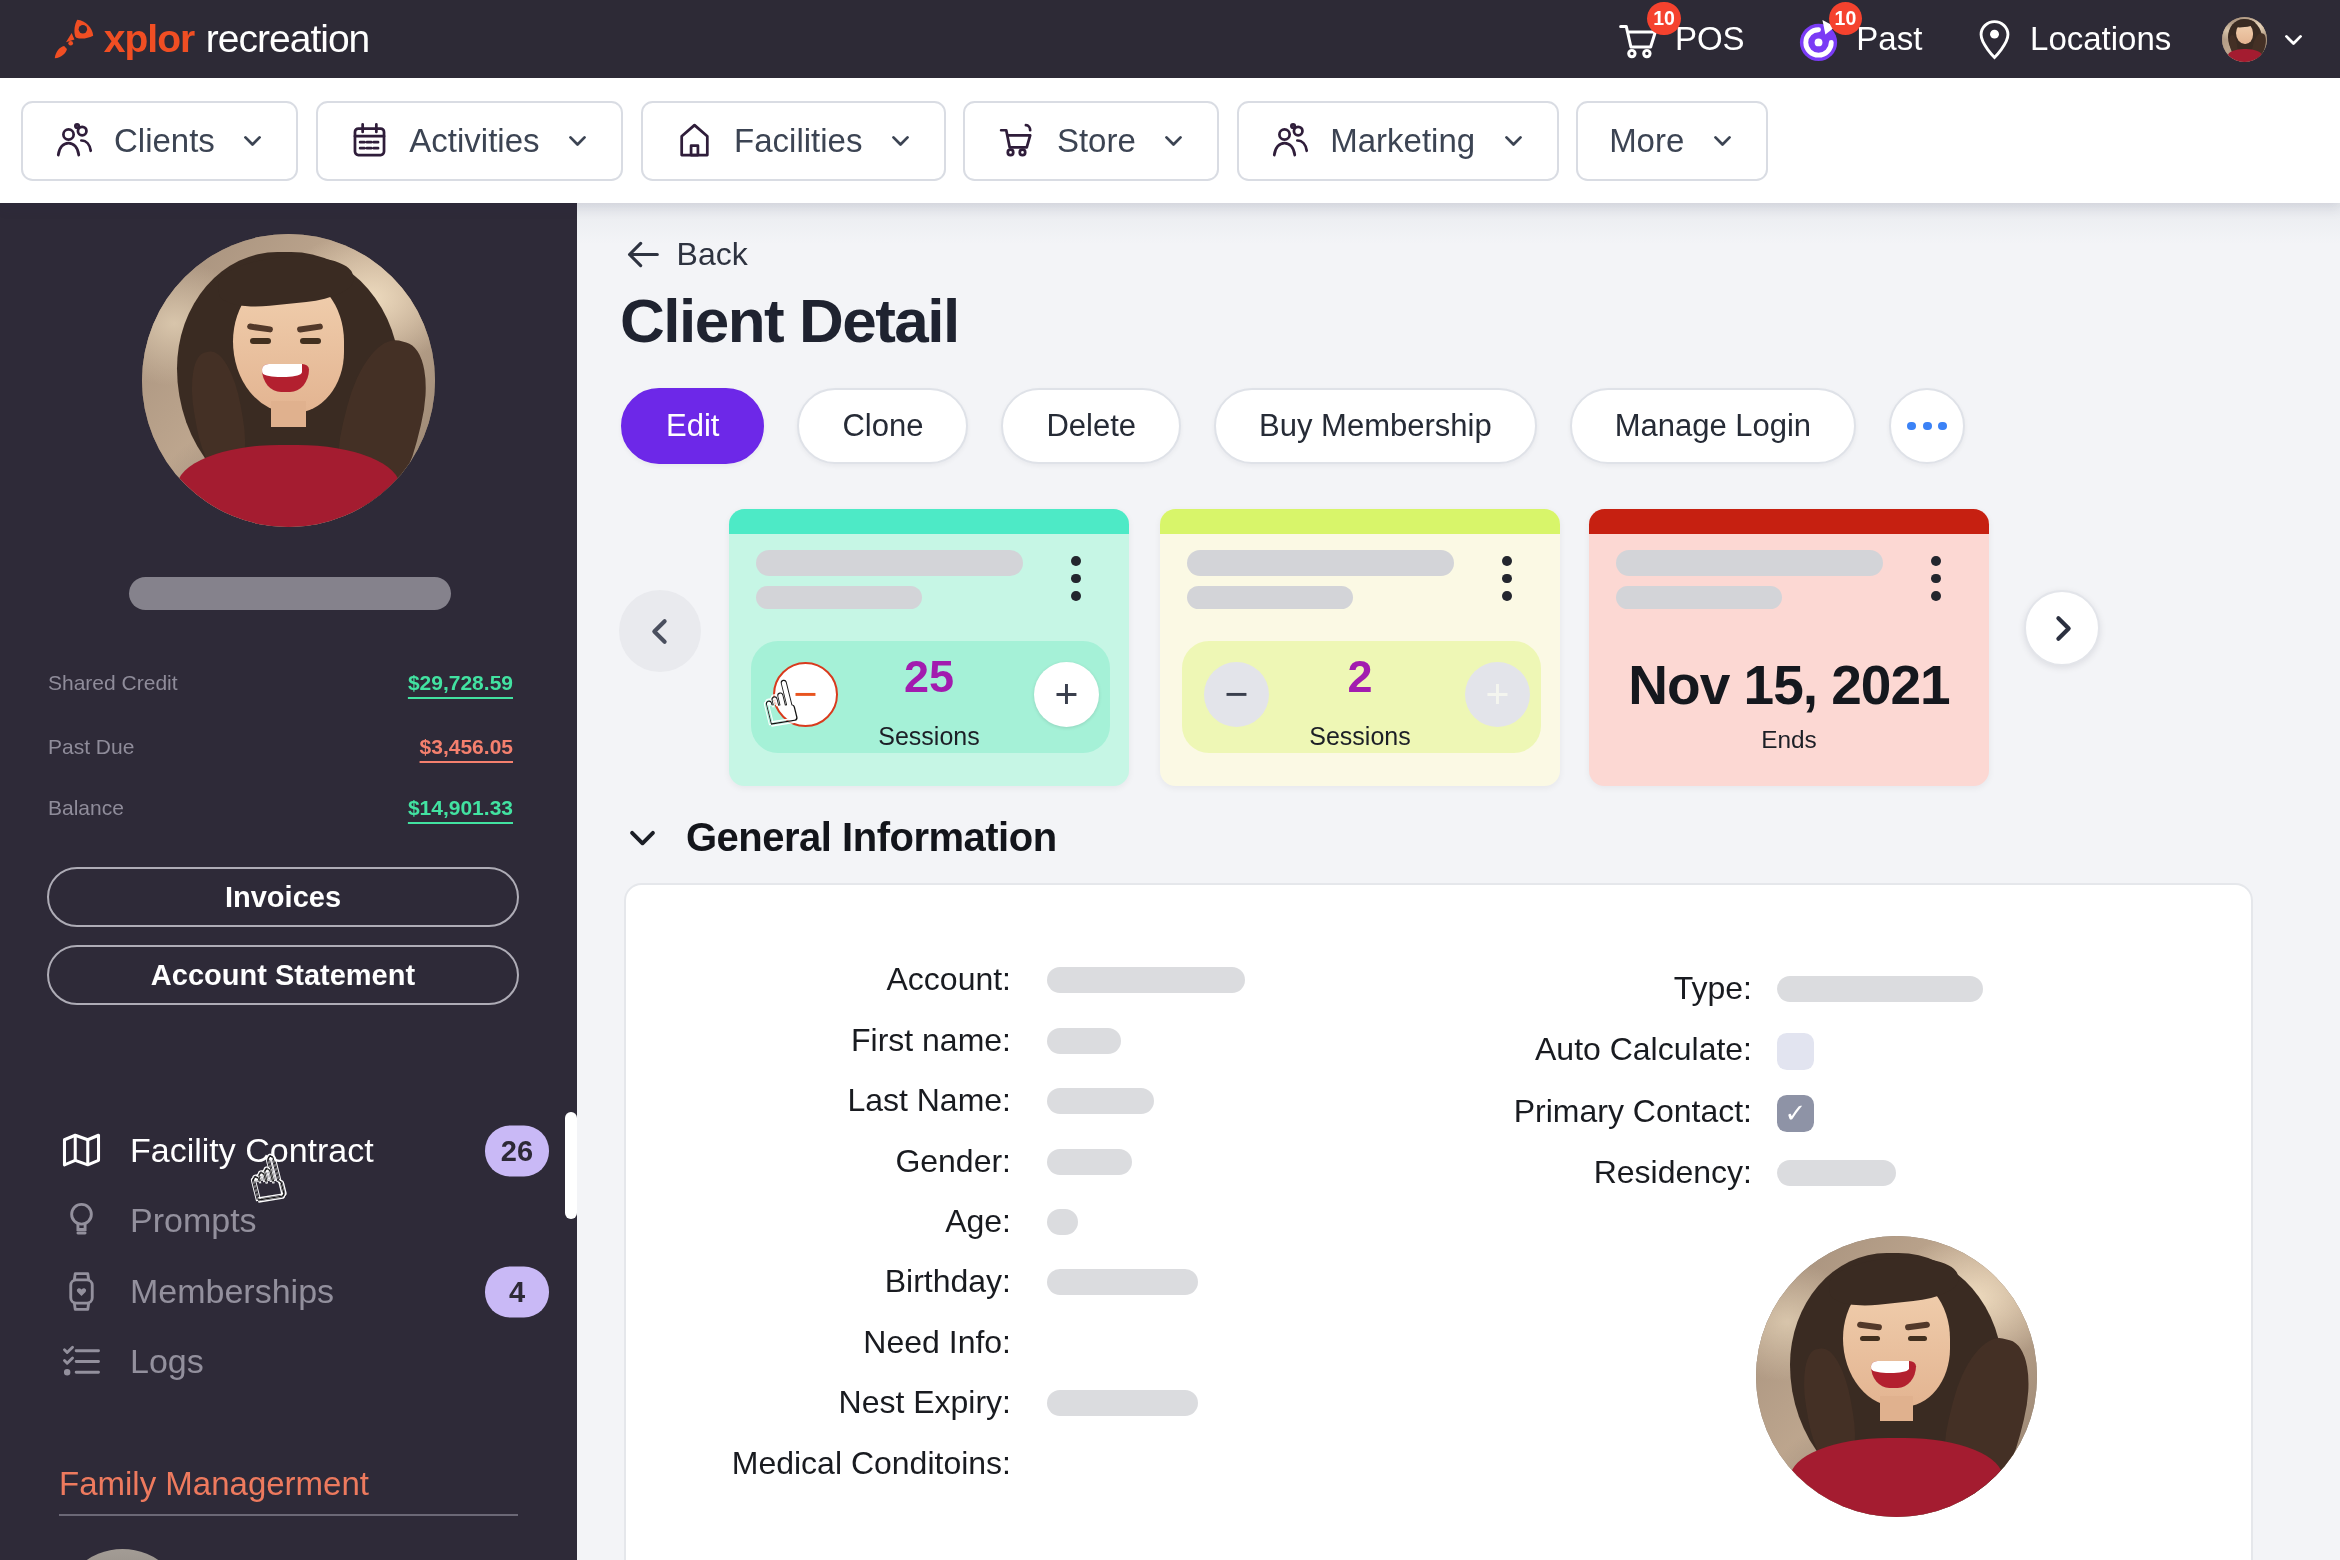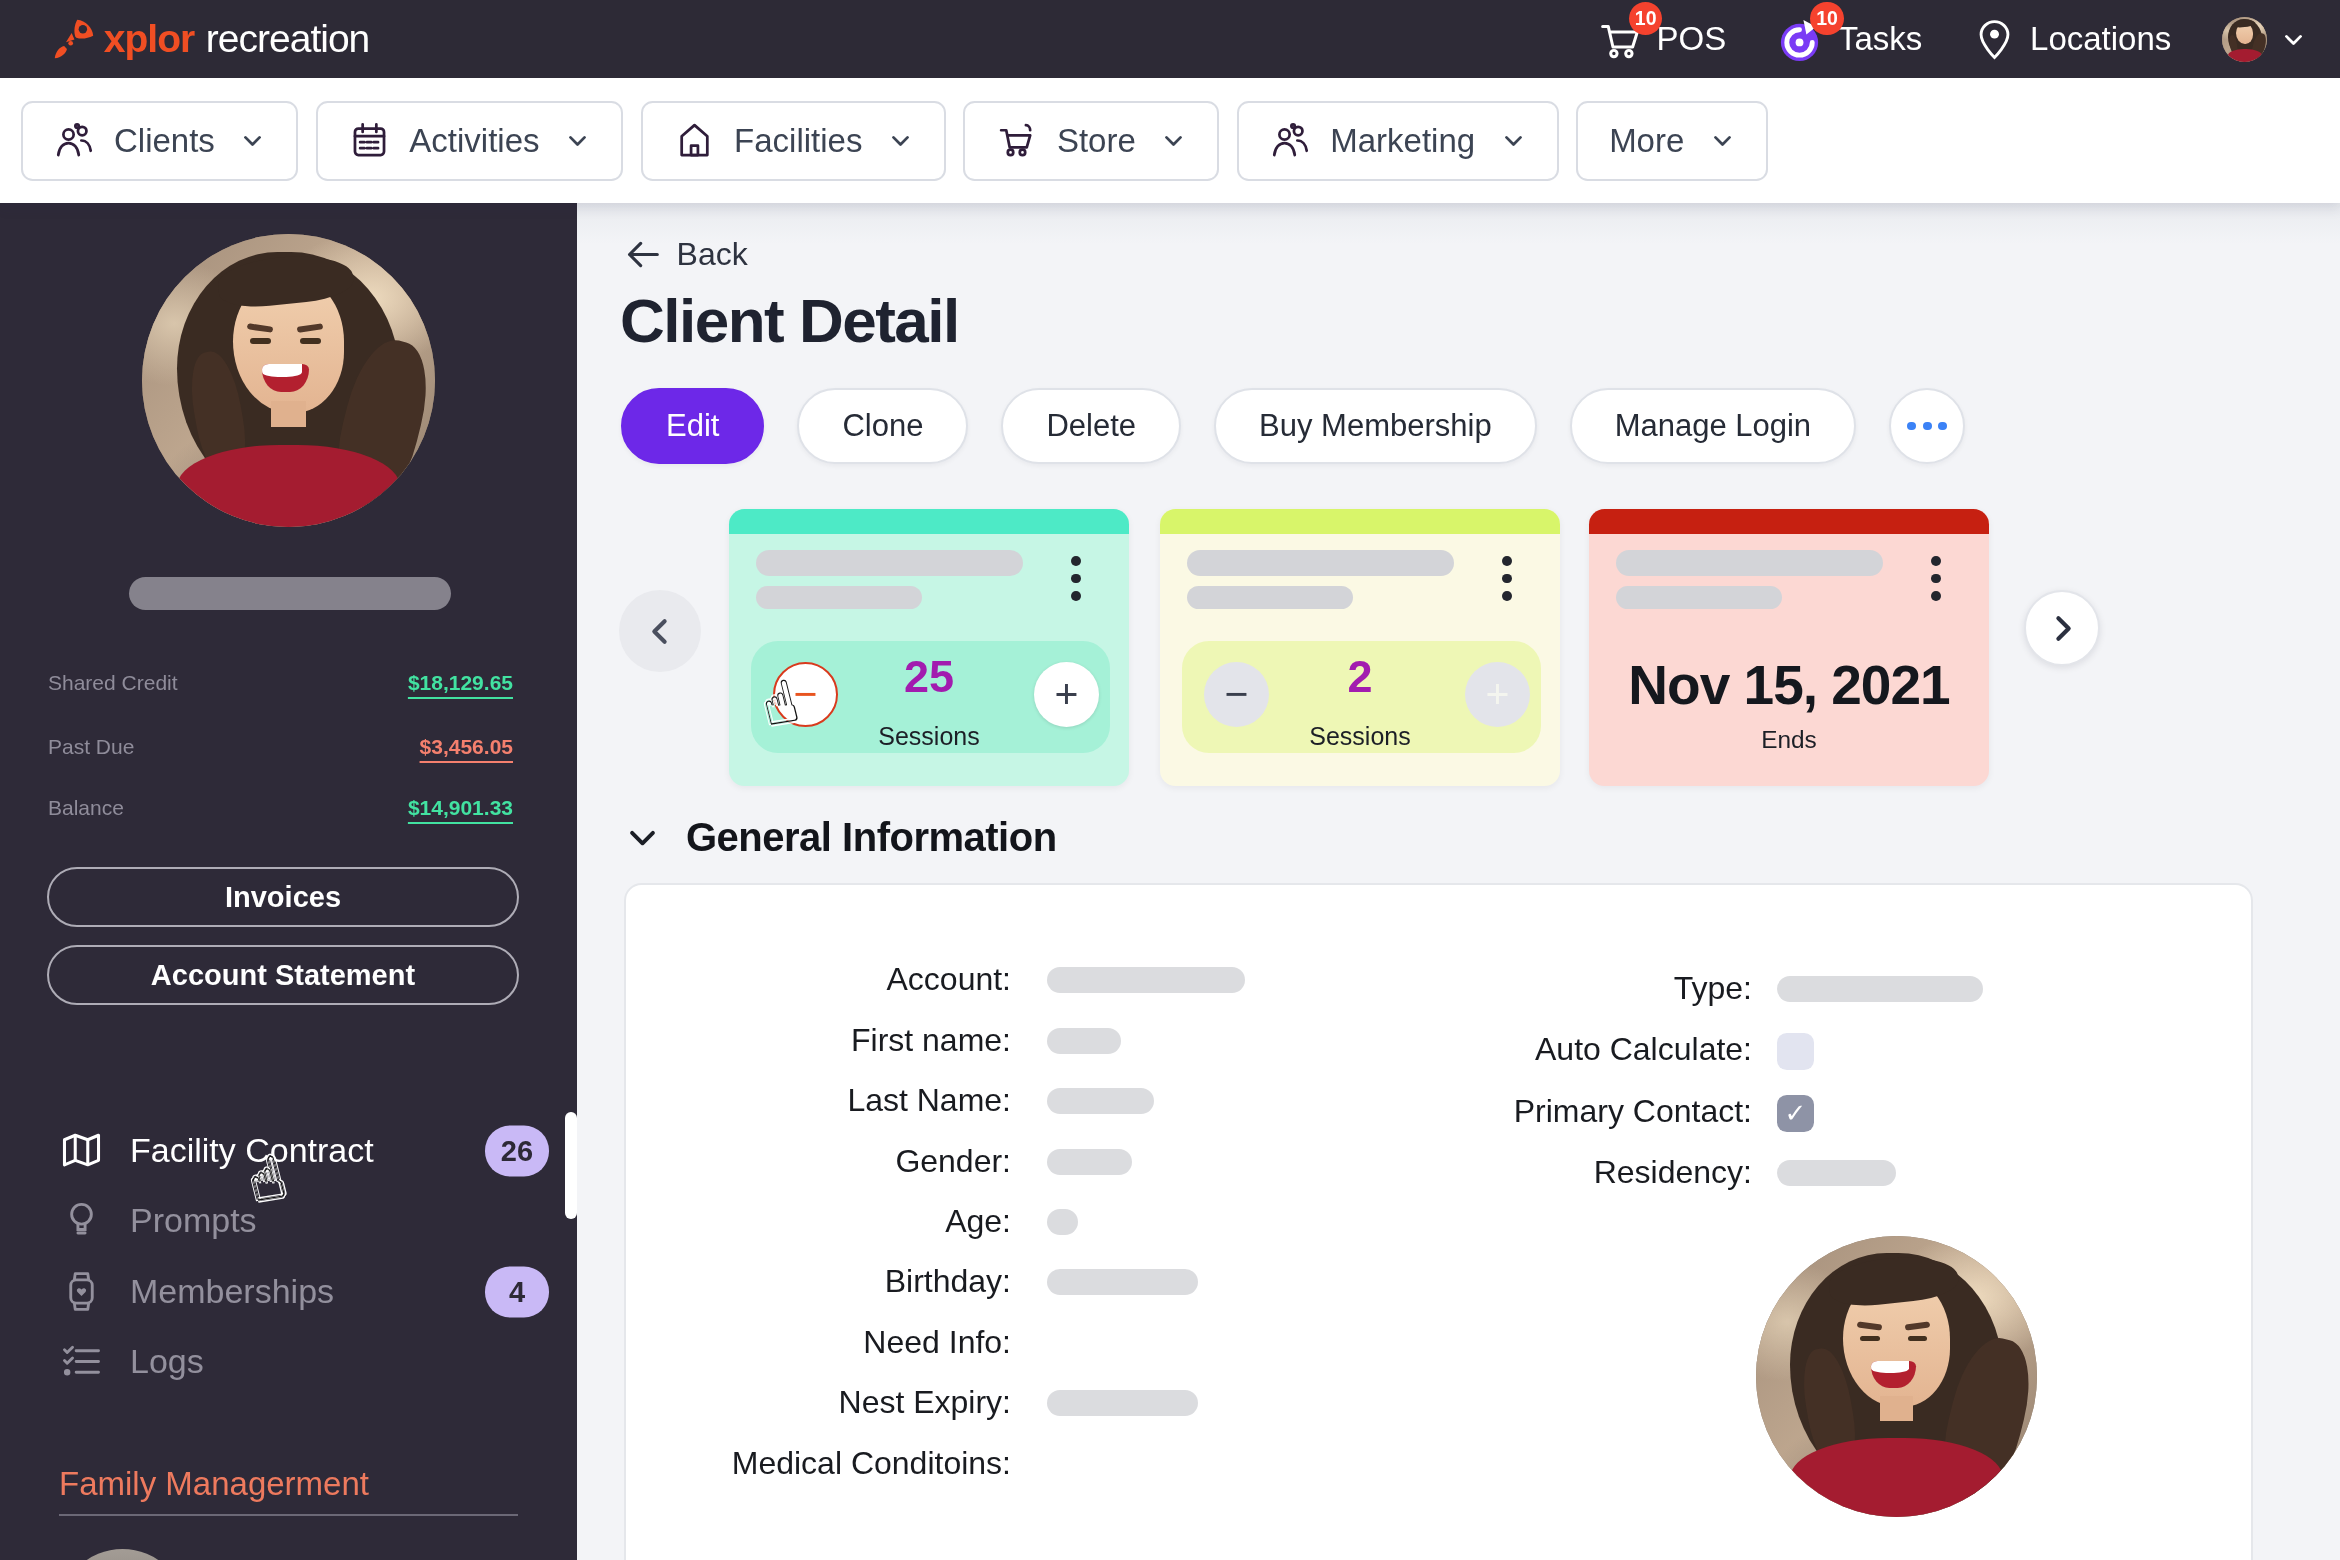--- a/index.html
+++ b/index.html
@@ -192,21 +192,21 @@
         <span>
           <svg width="47" height="47" viewBox="0 0 48 48">
             <circle cx="23" cy="27" r="19" fill="#7a3bf5"></circle>
             <path d="M23 14a13 13 0 1 0 13 13" stroke="#fff" stroke-width="5" fill="none" stroke-linecap="round"></path>
             <path d="M27 4l13 7-10 8z" fill="#fff"></path>
             <circle cx="23" cy="27" r="4" fill="#fff"></circle>
           </svg>
         </span>
         <span class="badge-red">10</span>
       </span>
-      <span>Tasks</span>
+      <span>Past</span>
     </div>
     <div class="topbar-item">
       <span>
         <svg width="43" height="43" viewBox="0 0 48 48" fill="none" stroke="#fff" stroke-width="3.2">
           <path d="M24 4C16 4 9 10.5 9 18.5 9 29 24 44 24 44s15-15 15-25.5C39 10.5 32 4 24 4z"></path>
           <circle cx="24" cy="18" r="5" fill="#fff" stroke="none"></circle>
         </svg>
       </span>
       <span>Locations</span>
     </div>
@@ -336,21 +336,21 @@
       <div class="av-mouth">
           <div class="av-teeth"></div>
         </div>
       <div class="av-neck"></div>
         <div class="av-sweater"></div>
     </div>
     <div class="s-namepill"></div>
 
     <div class="fin-row" style="top:458px">
       <span class="fin-label">Shared Credit</span>
-      <span class="fin-value v-green">$18,129.65</span>
+      <span class="fin-value v-green">$29,728.59</span>
     </div>
     <div class="fin-row" style="top:522px">
       <span class="fin-label">Past Due</span>
       <span class="fin-value v-red">$3,456.05</span>
     </div>
     <div class="fin-row" style="top:583px">
       <span class="fin-label">Balance</span>
       <span class="fin-value v-green">$14,901.33</span>
     </div>
 

